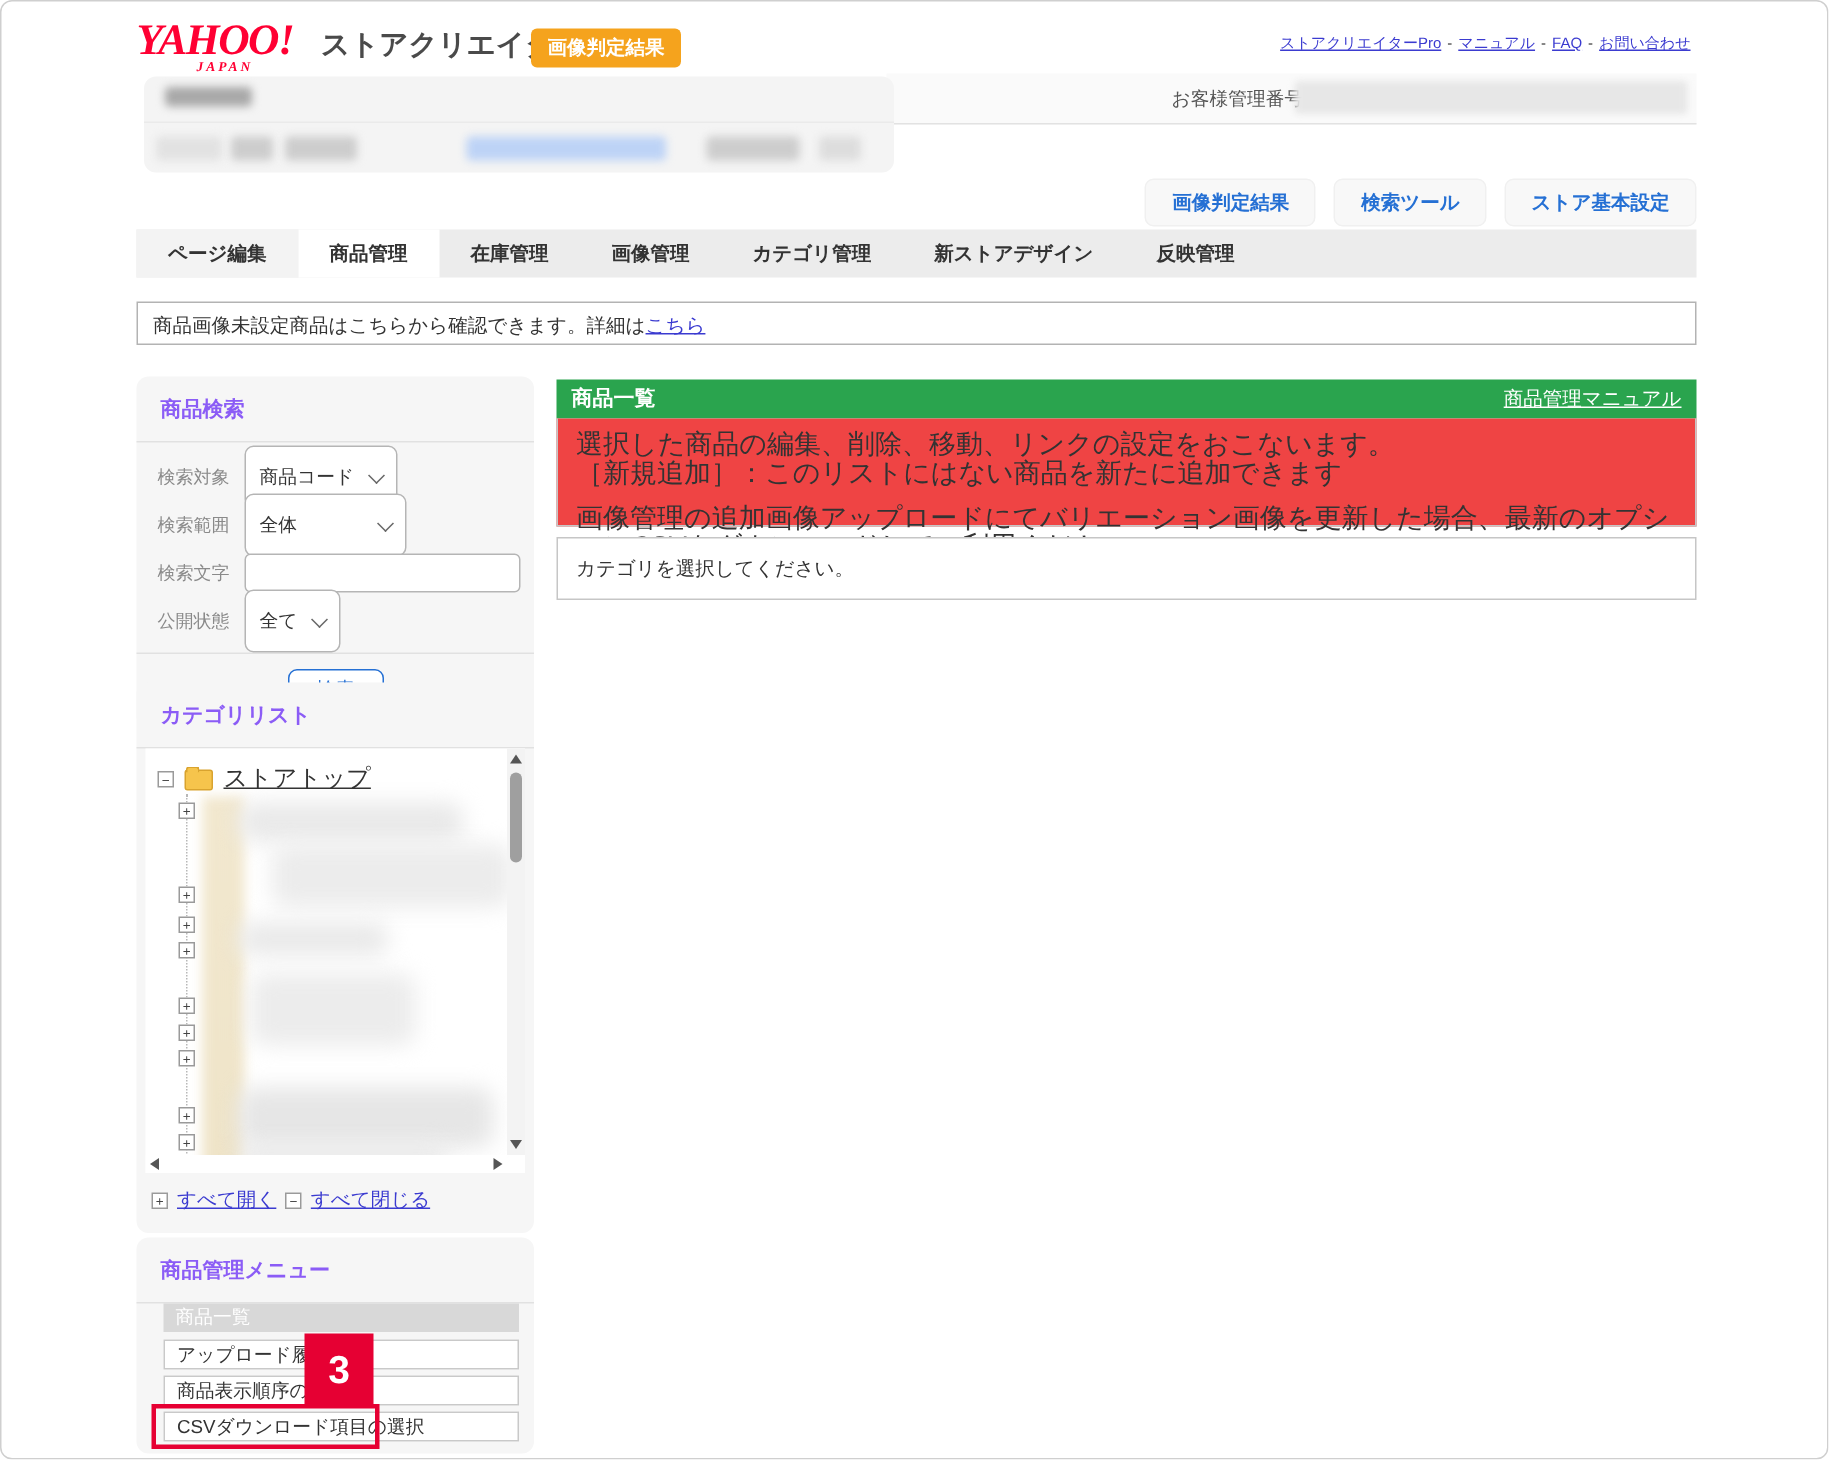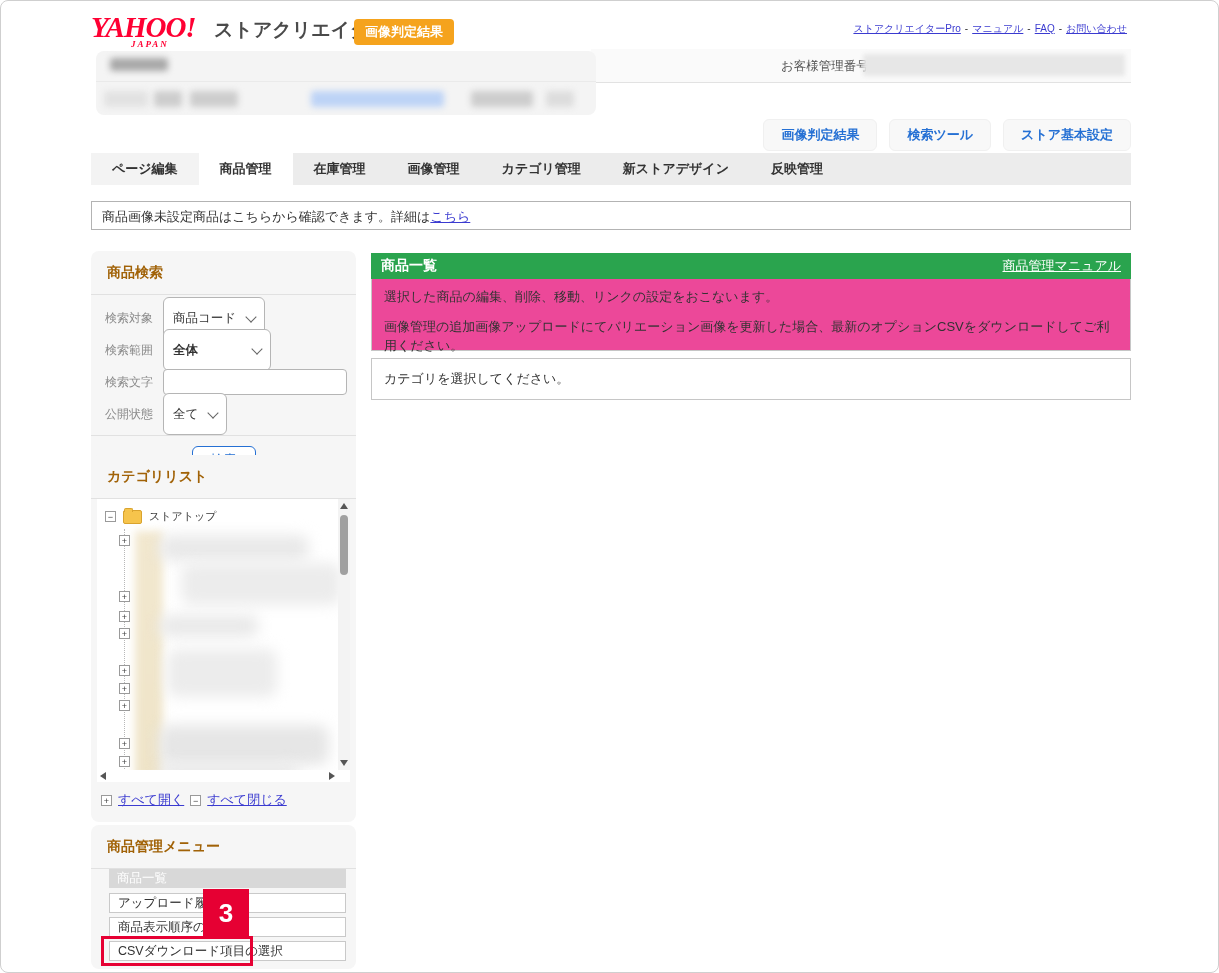--- a/index.html
+++ b/index.html
@@ -45,21 +45,21 @@
   .tab{padding:0 21px;line-height:32px;font-size:13px;font-weight:bold;color:#333;cursor:pointer;}
   .tab.first{background:#f3f3f3;}
   .tab.active{background:#fff;}
 
   
   .notice-bar{left:90px;top:200px;width:1040px;height:29px;border:1px solid #b3b3b3;
               font-size:13px;line-height:29px;padding-left:10px;box-sizing:border-box;background:#fff;}
 
   
   .panel{background:#f6f6f6;border-radius:8px;width:265px;box-sizing:border-box;}
-  .panel-header{padding:13px 16px 12px;font-size:14px;font-weight:bold;color:#a16207;
+  .panel-header{padding:13px 16px 12px;font-size:14px;font-weight:bold;color:#8b5cf6;
                 border-bottom:1px solid #e1e1e1;}
   .search-panel{left:90px;top:250px;}
   .search-body{padding:10px 14px 0;}
   .field-row{display:flex;align-items:center;margin-bottom:6px;height:26px;}
   .field-label{width:58px;font-size:12px;color:#8a8a8a;flex:none;}
   .fake-select{display:flex;justify-content:space-between;align-items:center;background:#fff;
                border:1px solid #b5b5b5;border-radius:6px;height:42px;padding:0 9px;
                font-size:12.5px;color:#333;box-sizing:border-box;cursor:pointer;}
   .chev{width:7px;height:7px;border-right:1.5px solid #666;border-bottom:1.5px solid #666;
         transform:rotate(45deg);margin-top:-3px;}
@@ -72,21 +72,21 @@
   
   .category-panel{left:90px;top:454px;}
   .tree-box{position:relative;margin:0 6px;height:283px;background:#fff;overflow:hidden;}
   .tree-root-row{position:absolute;left:8px;top:10px;display:flex;align-items:center;gap:7px;}
   .sq-box{width:11px;height:11px;border:1px solid #9a9a9a;background:#fff;font-size:9px;
           line-height:10px;text-align:center;color:#444;box-sizing:border-box;flex:none;cursor:pointer;}
   .folder-icon{position:relative;width:17px;height:12px;background:#f6c44c;border:1px solid #d9a32e;
                border-radius:2px;flex:none;}
   .folder-icon::before{content:"";position:absolute;left:0;top:-3px;width:7px;height:3px;
                background:#f6c44c;border:1px solid #d9a32e;border-bottom:none;border-radius:2px 2px 0 0;}
-  .tree-root-label{font-size:11px;color:#333;cursor:pointer;}
+  .tree-root-label{font-size:16px;color:#333;cursor:pointer;text-decoration:underline;}
   .tree-vline{position:absolute;left:27px;top:30px;height:252px;border-left:1px dotted #b8b8b8;}
   .tree-plus{position:absolute;left:22px;}
   .beige-blur{position:absolute;left:38px;top:32px;width:28px;height:248px;
               background:linear-gradient(180deg,#f2e8cf,#efe4c8);filter:blur(4px);}
   .cloud{position:absolute;background:#e9e9e9;border-radius:10px;filter:blur(7px);}
   .vscroll{position:absolute;right:0;top:0;width:12px;height:271px;background:#f3f3f3;}
   .vthumb{position:absolute;left:2px;top:16px;width:8px;height:60px;background:#9f9f9f;border-radius:5px;}
   .tri{width:0;height:0;position:absolute;}
   .tri-up{left:2px;top:4px;border-left:4px solid transparent;border-right:4px solid transparent;
           border-bottom:6px solid #555;}
@@ -113,21 +113,21 @@
   .annot-badge{position:absolute;left:112px;top:64px;width:46px;height:48px;background:#e60033;
              color:#fff;font-size:26px;font-weight:bold;display:flex;align-items:center;
              justify-content:center;z-index:4;}
 
   
   .main-header{left:370px;top:252px;width:760px;height:26px;background:#2aa44e;display:flex;
                justify-content:space-between;align-items:center;padding:0 10px;box-sizing:border-box;}
   .main-title{font-size:14px;font-weight:bold;color:#fff;}
   .manual-link{font-size:13px;color:#fff;text-decoration:underline;}
   .desc-box{left:370px;top:278px;width:760px;height:72px;border:1px solid #c6c6c6;border-top:none;
-            padding:8px 12px;box-sizing:border-box;font-size:13px;color:#333;background:#ec4899;}
+            padding:8px 12px;box-sizing:border-box;font-size:18px;color:#333;background:#ef4444;}
   .desc-line{line-height:19px;}
   .desc-line.gap{margin-top:11px;}
   .empty-box{left:370px;top:357px;width:760px;height:42px;border:1px solid #c6c6c6;
              padding:11px 12px;box-sizing:border-box;font-size:13px;color:#333;background:#fff;}
 </style>
 </head>
 <body>
 
 <div class="page">
 
@@ -183,21 +183,21 @@
     <div class="search-body">
       <div class="field-row">
         <span class="field-label">検索対象</span>
         <div class="fake-select" style="width:102px;">
           <span>商品コード</span>
           <span class="chev"></span>
         </div>
       </div>
       <div class="field-row">
         <span class="field-label">検索範囲</span>
-        <div class="fake-select" style="width:108px;font-weight:bold;">
+        <div class="fake-select" style="width:108px;">
           <span>全体</span>
           <span class="chev"></span>
         </div>
       </div>
       <div class="field-row">
         <span class="field-label">検索文字</span>
         <input class="text-input" value="" style="">
       </div>
       <div class="field-row">
         <span class="field-label">公開状態</span>
@@ -265,17 +265,18 @@
     <div class="annot-badge">3</div>
     <div class="annot-box"></div>
   </div>
 
   <div class="abs main-header">
     <span class="main-title">商品一覧</span>
     <a class="manual-link">商品管理マニュアル</a>
   </div>
   <div class="abs desc-box">
     <div class="desc-line">選択した商品の編集、削除、移動、リンクの設定をおこないます。</div>
+    <div class="desc-line">［新規追加］：このリストにはない商品を新たに追加できます</div>
     <div class="desc-line gap">画像管理の追加画像アップロードにてバリエーション画像を更新した場合、最新のオプションCSVをダウンロードしてご利用ください。</div>
   </div>
   <div class="abs empty-box">カテゴリを選択してください。</div>
 
 </div>
 
 </body></html>

